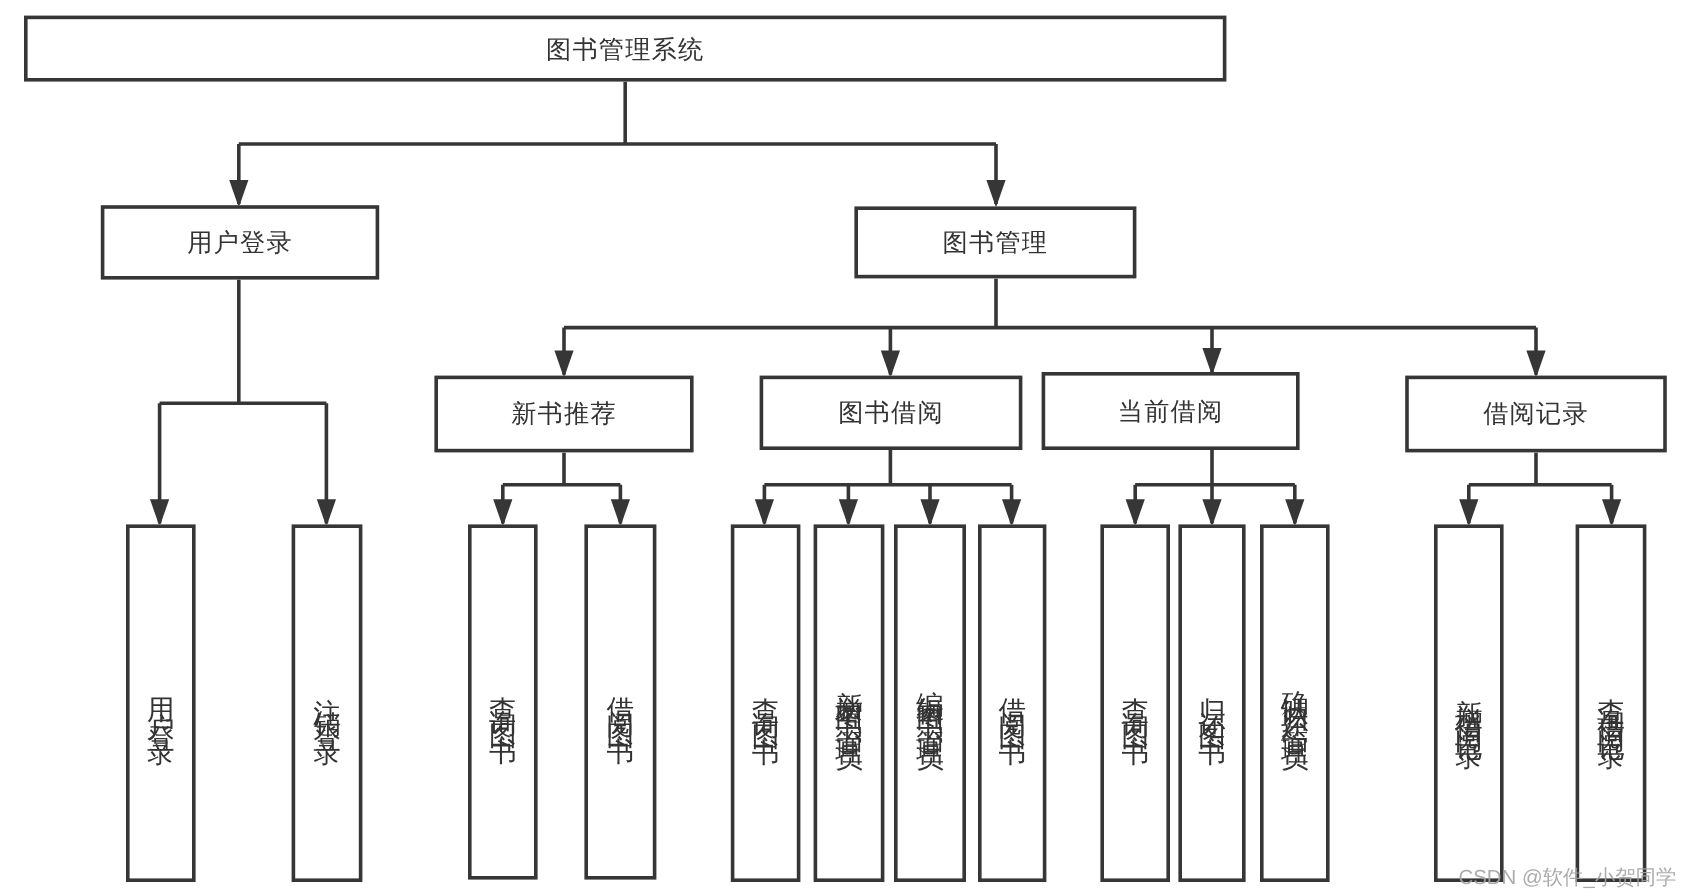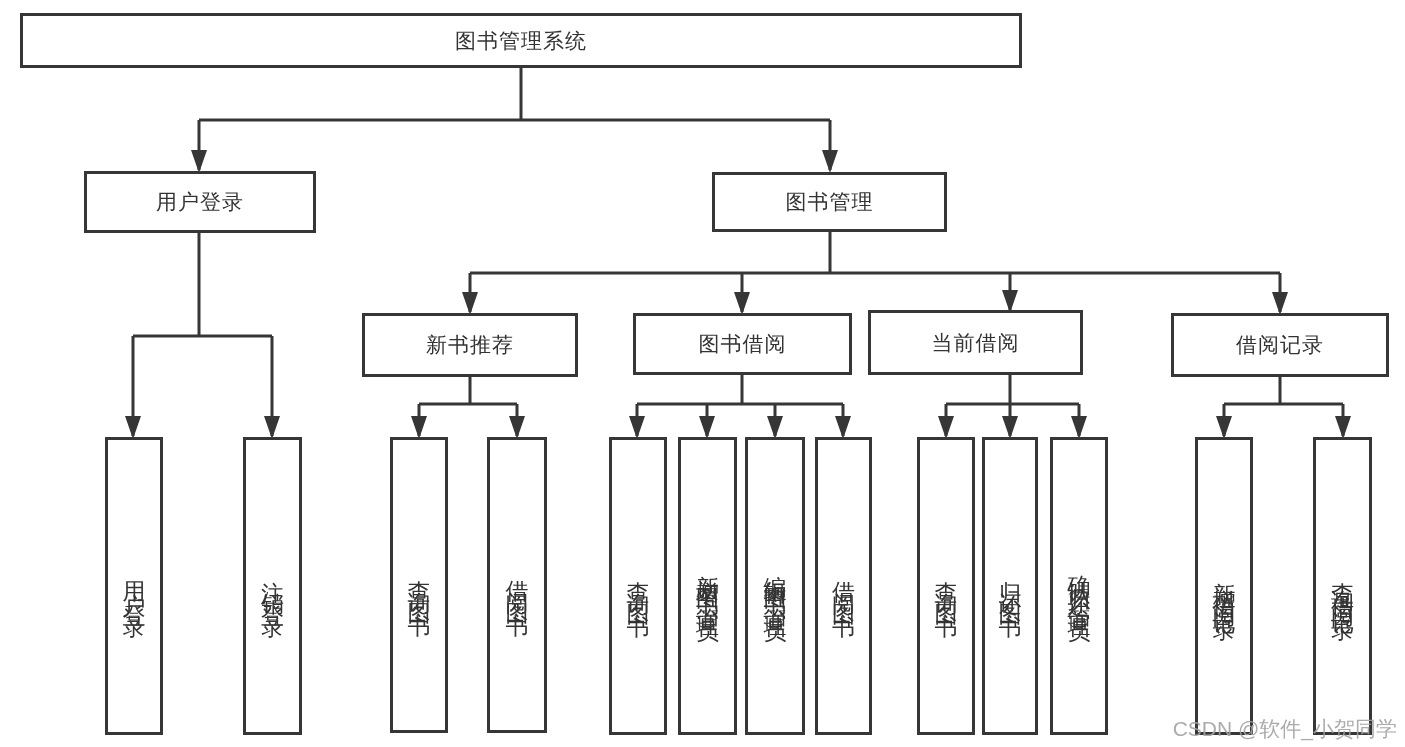--- a/index.html
+++ b/index.html
@@ -34,21 +34,21 @@
     font-size:23px;
     line-height:1;
     white-space:nowrap;
   }
   .sp-l{letter-spacing:0.50em;}
   .sp-m{letter-spacing:0.32em;}
   .sp-s{letter-spacing:0.28em;}
   .watermark{
     position:absolute;
     right:8px;bottom:4px;
-    font-size:21px;
+    font-size:17px;
     color:var(--wm);
     opacity:0.9;
     z-index:5;
     white-space:nowrap;
   }
 </style>
 </head>
 <body>
 
 <div id="stage">

